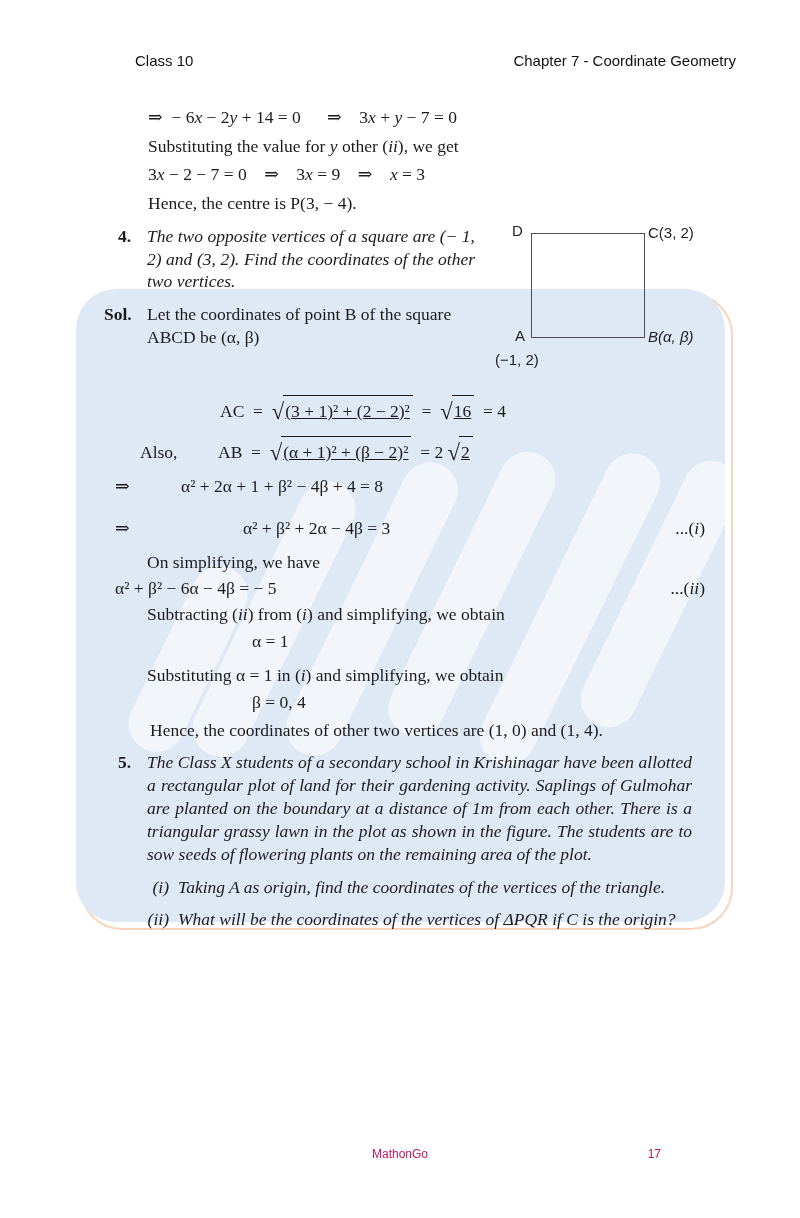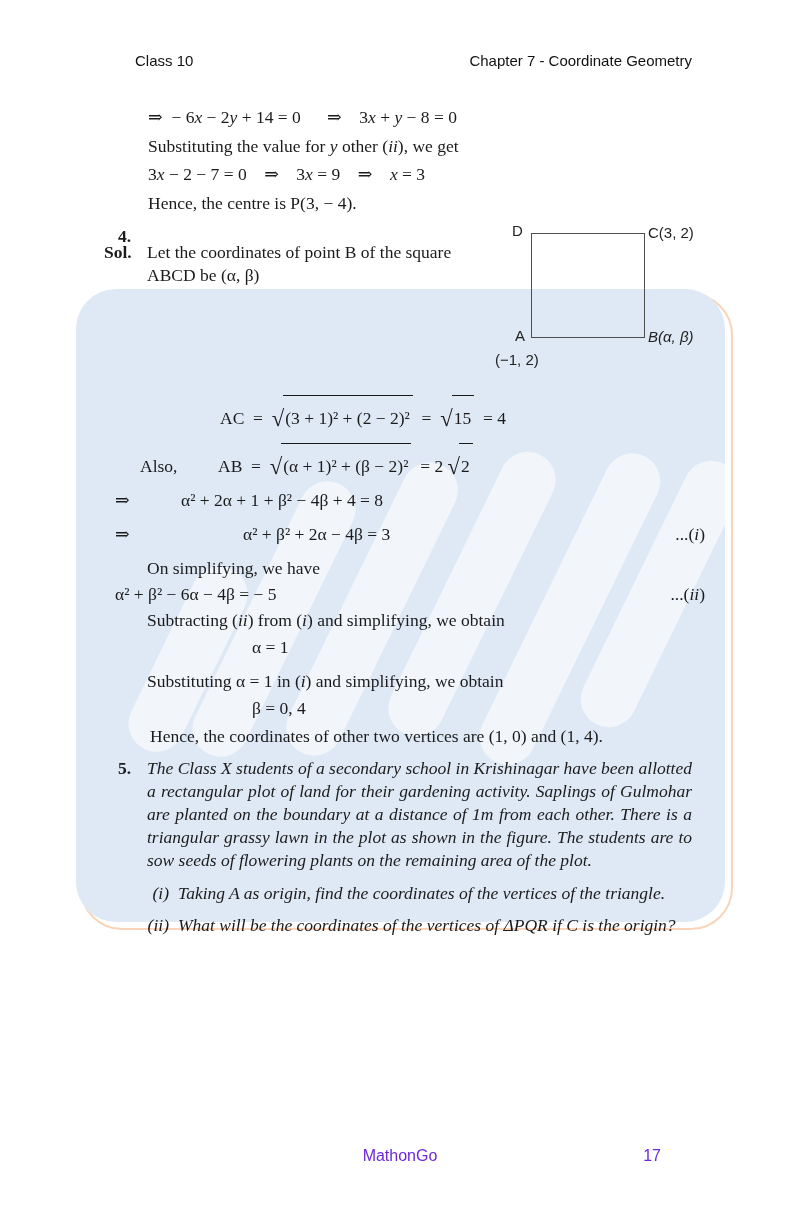--- a/index.html
+++ b/index.html
@@ -21,39 +21,39 @@
         background:rgba(255,255,255,0.6); transform:rotate(26deg); }
   .wm1 { left:84px;  top:270px; height:200px; }
   .wm2 { left:170px; top:180px; height:300px; }
   .wm3 { left:268px; top:160px; height:320px; }
   .wm4 { left:368px; top:150px; height:310px; }
   .wm5 { left:466px; top:150px; height:340px; }
   .wm6 { left:556px; top:160px; height:290px; }
 
   .hdr {
     position:relative; display:flex; justify-content:space-between;
-    padding:52px 108px 0 135px;
+    padding:52px 64px 0 135px;
     font-family:"Liberation Sans","DejaVu Sans",sans-serif; font-size:15px; color:#111;
   }
   .doc { position:relative; }
 
   .pre { white-space:pre-wrap; }
   i { font-style:italic; }
 
   
   .top-blk { margin:34px 0 0 148px; width:548px; line-height:28.5px; }
   .top-blk p { margin:0; }
 
   
   .q4row { display:flex; margin:8px 0 0 104px; width:596px; }
   .q4col { width:371px; }
   .qpara { position:relative; margin:0; padding-left:43px; text-align:justify;
            line-height:22.6px; }
   .qpara .qnum { position:absolute; left:14px; top:0; font-style:normal; font-weight:bold; }
-  .solpara { position:relative; margin:16px 0 0 0; padding-left:43px; line-height:23px; }
+  .solpara { position:relative; margin:10px 0 0 0; padding-left:43px; line-height:23px; }
   .solpara .solnum { position:absolute; left:0; top:0; font-weight:bold; }
 
   
   .fig { position:relative; width:215px; height:152px; flex-shrink:0; margin-left:auto;
          font-family:"Liberation Sans","DejaVu Sans",sans-serif; font-size:15px; color:#222; }
   .fig-square { position:absolute; left:46px; top:8px; width:112px; height:103px;
                 border:1.5px solid #4f4f4f; }
   .fl { position:absolute; white-space:nowrap; }
   .fl-d { left:27px;  top:-3px; }
   .fl-c { left:163px; top:-1px; }
@@ -62,54 +62,54 @@
   .fl-a2 { left:10px; top:126px; }
 
   
   .eqrow { position:relative; white-space:nowrap; }
   .lb  { display:inline-block; width:103px; }
   .lb-ind { display:inline-block; width:103px; text-indent:25px; }
   .lb-s { display:inline-block; width:66px; }
   .e1 { margin:18px 0 0 220px; }
   .e2 { margin:10px 0 0 117px; }
   .e3 { margin:14px 0 0 115px; }
-  .e4 { margin:10px 0 8px 115px; line-height:26px; }
+  .e4 { margin:10px 0 16px 115px; line-height:26px; }
   .e5 { margin:1px 0 0 115px; width:590px; line-height:26px; }
   .e5 .body { margin-left:62px; }
   .e6 { margin:10px 0 0 115px; }
   .e7 { margin:8px 0 0 147px; line-height:26px; }
   .e8 { margin:0 0 0 115px; width:590px; line-height:26px; }
   .e8 .body { }
   .e9 { margin:0 16px 0 147px; line-height:26.5px; }
   .e10 { margin:0 0 0 252px; line-height:26.5px; }
   .e11 { margin:8px 0 0 147px; line-height:26.5px; }
   .e12 { margin:0 0 0 252px; line-height:26.5px; }
   .e13 { margin:4px 0 0 150px; width:546px; line-height:22.6px; }
   .ref { position:absolute; right:0; bottom:0; }
 
   
   .sq { white-space:nowrap; }
   .sg { font-size:1.3em; line-height:0.8; letter-spacing:-1px; vertical-align:-2px; }
-  .rd { display:inline-block; border-top:1.5px solid #1b1b1b; padding:12px 3px 0 2px; }
+  .rd { display:inline-block; border-top:1.5px solid #1b1b1b; padding:5px 3px 0 2px;text-decoration:underline; }
 
   
   .fr { display:inline-block; vertical-align:-1.05em; text-align:center; line-height:1.2; }
   .fr .nu { display:block; border-bottom:1.4px solid #1b1b1b; padding:0 6px 1px; }
   .fr .de { display:block; padding-top:1px; }
 
   
   .q5para { position:relative; margin:9px 0 0 104px; padding-left:43px; width:545px;
             text-align:justify; line-height:23.2px; }
   .q5para .qnum { position:absolute; left:14px; top:0; font-style:normal; font-weight:bold; }
   .subitem { display:flex; margin:9px 0 0 137px; width:560px; line-height:23px; }
   .subitem .silab { width:32px; text-align:right; margin-right:9px; flex-shrink:0; }
   .subitem .sitext { flex:1; text-align:justify; }
 
   .ftr { position:absolute; top:1147px; left:0; width:800px; text-align:center;
-         font-family:"Liberation Sans","DejaVu Sans",sans-serif; font-size:16px; color:#6d28d9; }
+         font-family:"Liberation Sans","DejaVu Sans",sans-serif; font-size:12px; color:#be185d; }
   .pageno { position:absolute; right:139px; top:0; }
 </style>
 </head>
 <body>
 
 <div class="page">
 
   <div class="hl-accent"></div>
   <div class="hl-box">
     <div class="wm wm1"></div>
@@ -121,42 +121,42 @@
   </div>
 
   <header class="hdr">
     <span>Class 10</span>
     <span>Chapter 7 - Coordinate Geometry</span>
   </header>
 
   <main class="doc">
 
     <div class="top-blk">
-      <p><span class="pre">⇒  − 6</span><i class="pre">x</i><span class="pre"> − 2</span><i class="pre">y</i><span class="pre"> + 14 = 0      ⇒    3</span><i class="pre">x</i><span class="pre"> + </span><i class="pre">y</i><span class="pre"> − 8 = 0</span></p>
+      <p><span class="pre">⇒  − 6</span><i class="pre">x</i><span class="pre"> − 2</span><i class="pre">y</i><span class="pre"> + 14 = 0      ⇒    3</span><i class="pre">x</i><span class="pre"> + </span><i class="pre">y</i><span class="pre"> − 7 = 0</span></p>
       <p><span class="pre">Substituting the value for </span><i class="pre">y</i><span class="pre"> other (</span><i class="pre">ii</i><span class="pre">), we get</span></p>
       <p><span class="pre">3</span><i class="pre">x</i><span class="pre"> − 2 − 7 = 0    ⇒    3</span><i class="pre">x</i><span class="pre"> = 9    ⇒    </span><i class="pre">x</i><span class="pre"> = 3</span></p>
       <p>Hence, the centre is P(3, − 4).</p>
     </div>
 
     <div class="q4row">
       <div class="q4col">
-        <p class="qpara"><b class="qnum">4.</b></p>
+        <p class="qpara"><b class="qnum">4.</b><i>The two opposite vertices of a square are (− 1, 2) and (3, 2). Find the coordinates of the other two vertices.</i></p>
         <p class="solpara"><b class="solnum">Sol.</b><span>Let the coordinates of point B of the square ABCD be (α, β)</span></p>
       </div>
       <div class="fig">
         <div class="fig-square"></div>
         <span class="fl fl-d">D</span>
         <span class="fl fl-c">C(3, 2)</span>
         <span class="fl fl-a">A</span>
         <span class="fl fl-b">B(α, β)</span>
         <span class="fl fl-a2">(−1, 2)</span>
       </div>
     </div>
 
-    <div class="eqrow e1"><span class="pre">AC  =  </span><span class="sq"><span class="sg">√</span><span class="rd">(3 + 1)² + (2 − 2)²</span></span><span class="pre">  =  </span><span class="sq"><span class="sg">√</span><span class="rd">15</span></span><span class="pre">  = 4</span></div>
+    <div class="eqrow e1"><span class="pre">AC  =  </span><span class="sq"><span class="sg">√</span><span class="rd">(3 + 1)² + (2 − 2)²</span></span><span class="pre">  =  </span><span class="sq"><span class="sg">√</span><span class="rd">16</span></span><span class="pre">  = 4</span></div>
 
 
     <div class="eqrow e3"><span class="lb-ind">Also,</span><span class="pre">AB  =  </span><span class="sq"><span class="sg">√</span><span class="rd">(α + 1)² + (β − 2)²</span></span><span class="pre">  = 2 </span><span class="sq"><span class="sg">√</span><span class="rd">2</span></span></div>
 
     <div class="eqrow e4"><span class="lb-s">⇒</span><span class="pre">α² + 2α + 1 + β² − 4β + 4 = 8</span></div>
 
     <div class="eqrow e5"><span class="lb-s">⇒</span><span class="body pre">α² + β² + 2α − 4β = 3</span><span class="ref"><span>...(</span><i>i</i><span>)</span></span></div>
 
 
     <div class="eqrow e7">On simplifying, we have</div>

